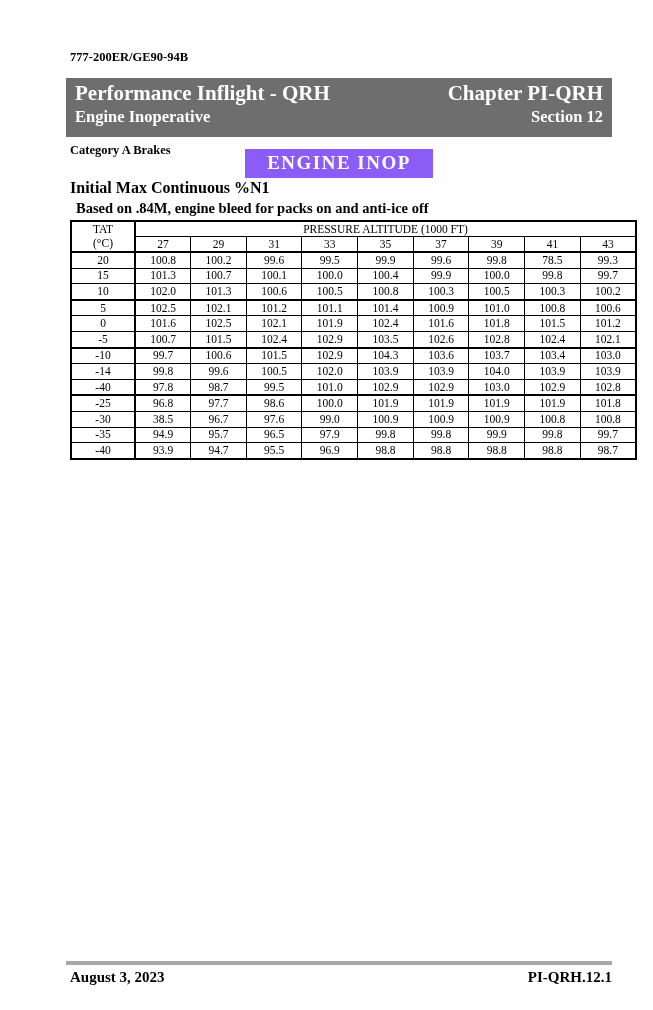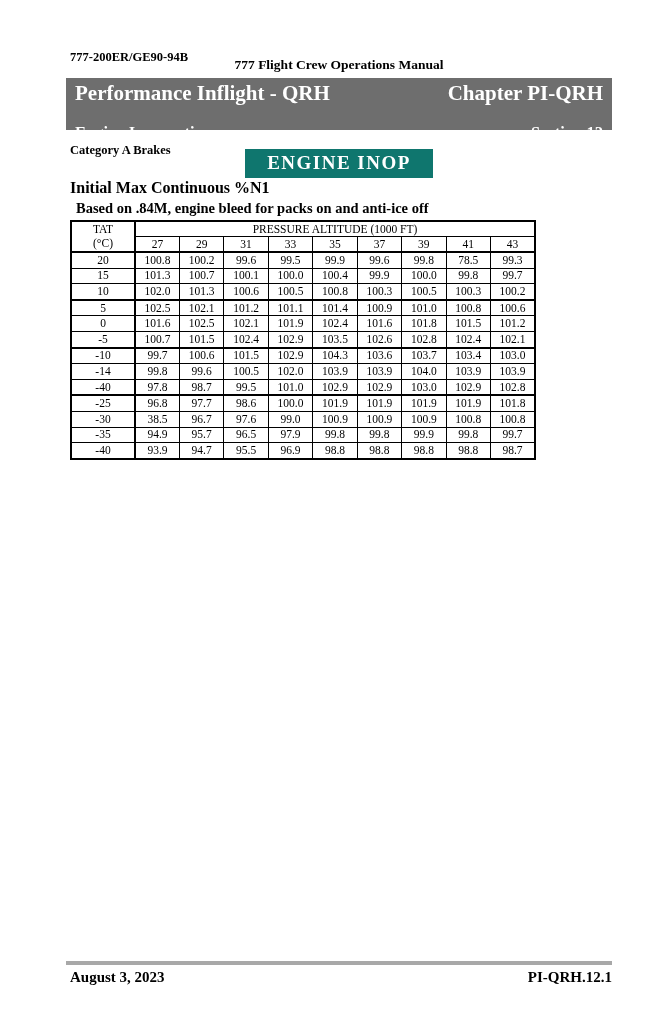--- a/index.html
+++ b/index.html
@@ -9,35 +9,35 @@
   }
   .id-block {
     position:absolute; top:19px; left:70px;
     font-weight:bold; font-size:12.5px; line-height:15.5px; white-space:pre;
   }
   .manual-title {
     position:absolute; top:57px; left:66px; width:546px;
     text-align:center; font-weight:bold; font-size:13.5px;
   }
   .banner {
-    position:absolute; top:78px; left:66px; width:546px; height:52px;
+    position:absolute; top:78px; left:66px; width:546px; height:59px;
     background:#6e6e6e; color:#fff; box-sizing:border-box; padding:3px 9px 0 9px;
   }
   .banner-row { display:flex; justify-content:space-between; align-items:baseline; }
   .banner-row.main { font-size:21px; font-weight:bold; }
-  .banner-row.sub  { font-size:16.5px; font-weight:bold; margin-top:17px; }
+  .banner-row.sub  { font-size:16.5px; font-weight:bold; margin-top:1px; }
   .engine-inop-wrap { position:absolute; top:149px; left:66px; width:546px; text-align:center; }
   .engine-inop {
-    display:inline-block; background:#0f766e; color:#fff; font-weight:bold;
+    display:inline-block; background:#8b5cf6; color:#fff; font-weight:bold;
     font-size:19px; letter-spacing:1.5px; padding:3px 22px 4px 22px;
   }
   .heading1 { position:absolute; top:179px; left:70px; font-size:16px;  font-weight:bold; }
   .heading2 { position:absolute; top:200px; left:76px; font-size:14.5px; font-weight:bold; }
   table.n1-table {
-    position:absolute; top:220px; left:70px; width:466px;
+    position:absolute; top:220px; left:70px; width:567px;
     border-collapse:collapse; border:2px solid #000;
     font-size:11.5px; table-layout:fixed;
   }
   .n1-table th, .n1-table td {
     border:1px solid #000; text-align:center; vertical-align:middle;
     padding:0; height:14.6px; line-height:13px; font-weight:normal;
   }
   .n1-table th.corner {
     width:62px; border-right:2px solid #000; border-bottom:2px solid #000;
     line-height:13.5px;
@@ -60,21 +60,20 @@
 <body>
 
 <div class="page">
 
   <div class="id-block">
     <div>777-200ER/GE90-94B</div>
     <div>JAA</div>
     <div>Category A Brakes</div>
   </div>
 
-  <div class="manual-title">777 Flight Crew Operations Manual</div>
 
   <div class="banner">
     <div class="banner-row main">
       <span>Performance Inflight - QRH</span>
       <span>Chapter PI-QRH</span>
     </div>
     <div class="banner-row sub">
       <span>Engine Inoperative</span>
       <span>Section 12</span>
     </div>

